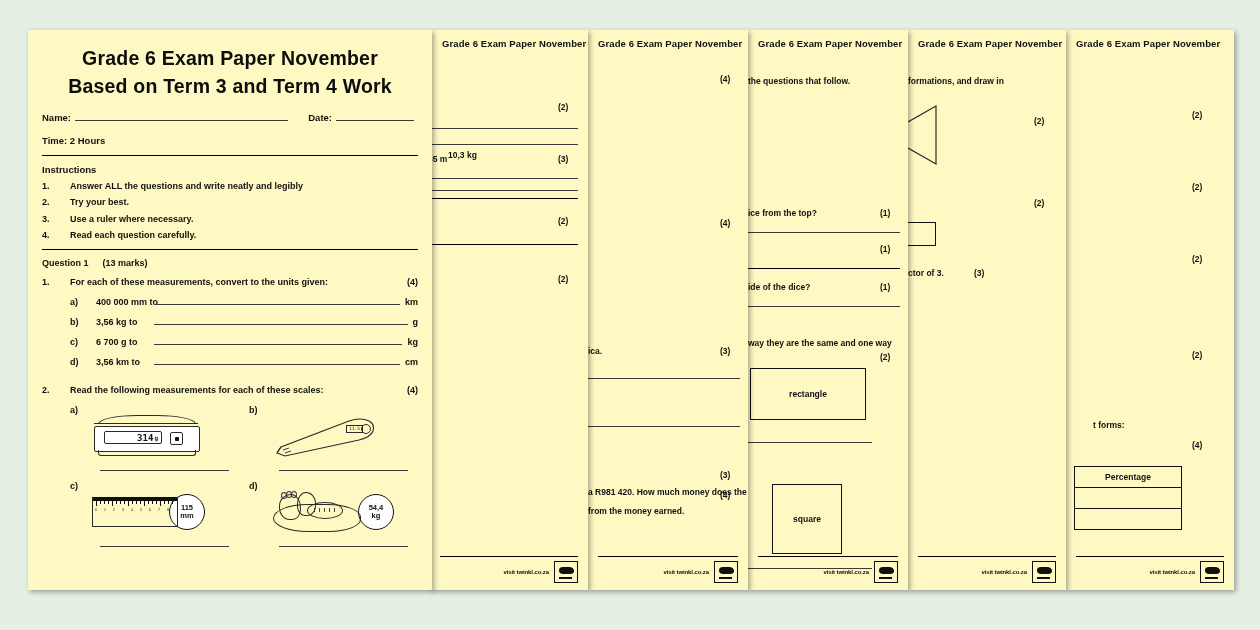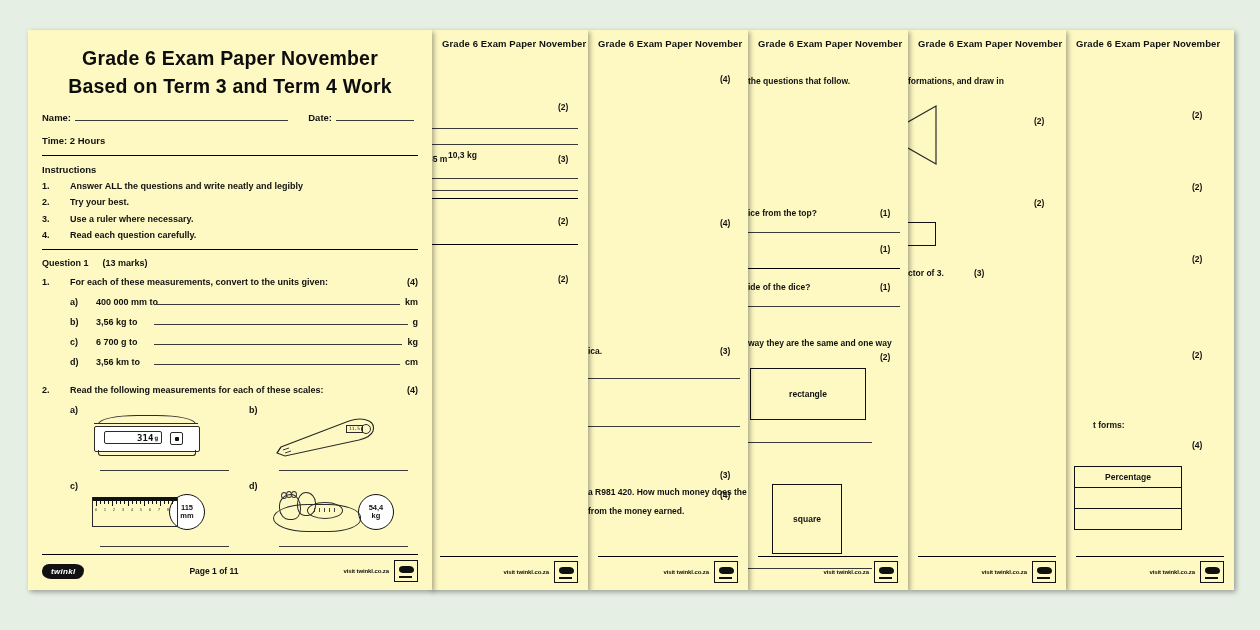--- a/index.html
+++ b/index.html
@@ -587,34 +587,20 @@
         </div>
       </div>
 
       <div style="display:grid;grid-template-columns:1fr 1fr;column-gap:10px;margin-top:2px;">
         <div class="ans-rule"></div>
         <div class="ans-rule"></div>
       </div>
     </div>
   </div>
 
-  <div class="p1-footer">
-    <div class="foot-hr"></div>
-    <div class="foot-row">
-      <span class="twinkl-logo">twinkl</span>
-      <span class="page-no">Page 1 of 11</span>
-      <span class="foot-right">
-        <span class="visit-txt">visit twinkl.co.za</span>
-        <span class="foot-badge">
-            <span class="blob"></span>
-            <span class="underline"></span>
-          </span>
-      </span>
-    </div>
-  </div>
 </div>
 
 <div class="sheet sheet-2">
   <div class="run-head" style="left:12px;">Grade 6 Exam Paper November</div>
   <div class="pp-body">
     <div class="pp-text" style="left:18px;top:46px;margin-top:48px;">10,3 kg</div>
     <div class="pp-text" style="left:-2px;top:98px;">35 m</div>
 
     <div class="pp-mark" style="left:128px;top:46px;">(2)</div>
     <div class="pp-mark" style="left:128px;top:98px;">(3)</div>

